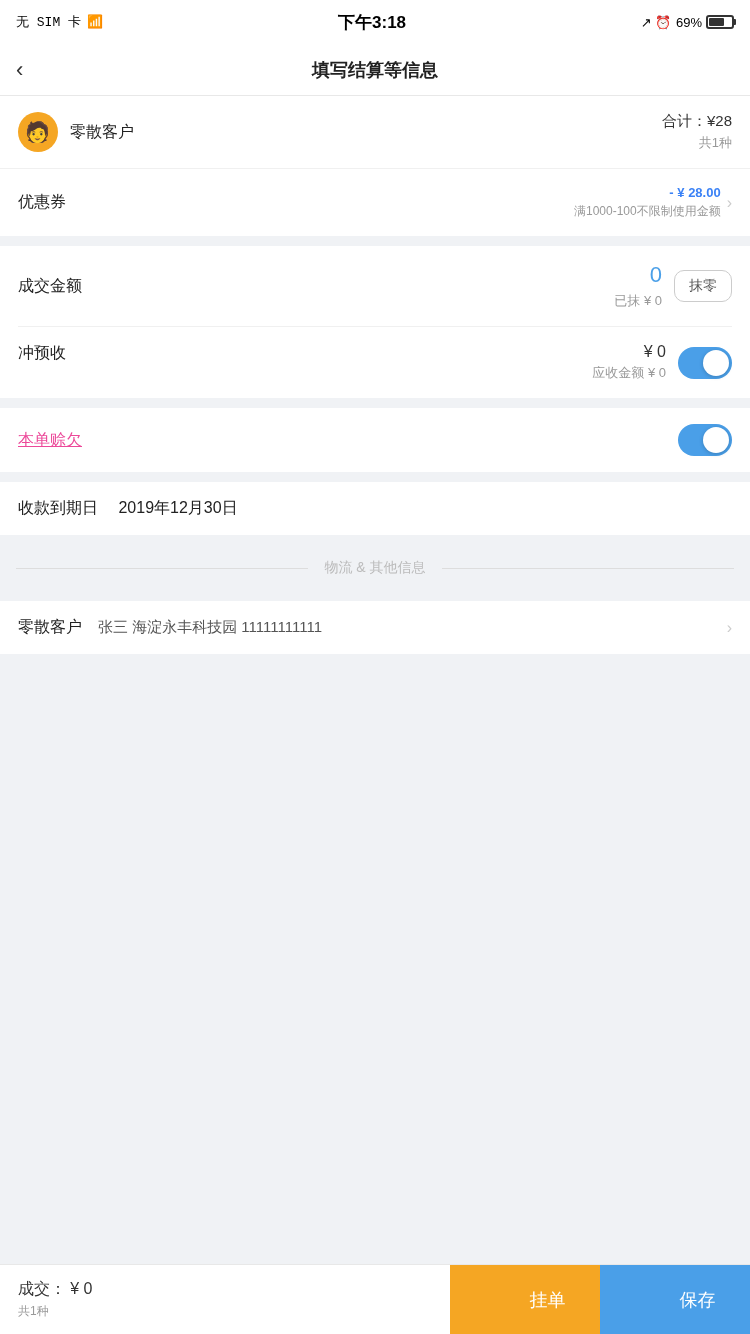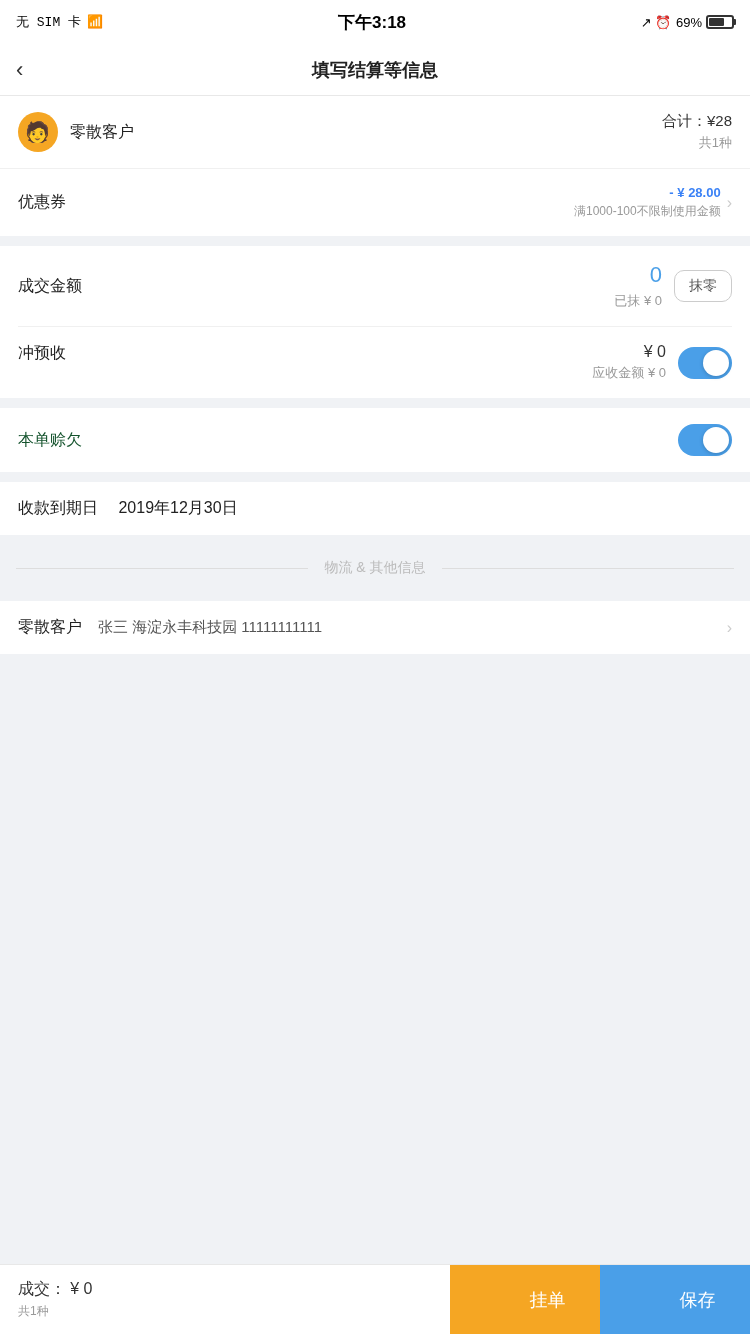--- a/index.html
+++ b/index.html
@@ -164,21 +164,21 @@
     
     .debt-section {
       background: #fff;
       padding: 0 18px;
       display: flex;
       align-items: center;
       justify-content: space-between;
       height: 64px;
       margin-bottom: 10px;
     }
-    .debt-label { font-size: 16px; color: #14532d; }
+    .debt-label { font-size: 16px; color: #ec4899; text-decoration: underline; }
 
     
     .duedate-section {
       background: #fff;
       padding: 16px 18px;
       font-size: 16px; color: #222;
       margin-bottom: 10px;
     }
 
     

